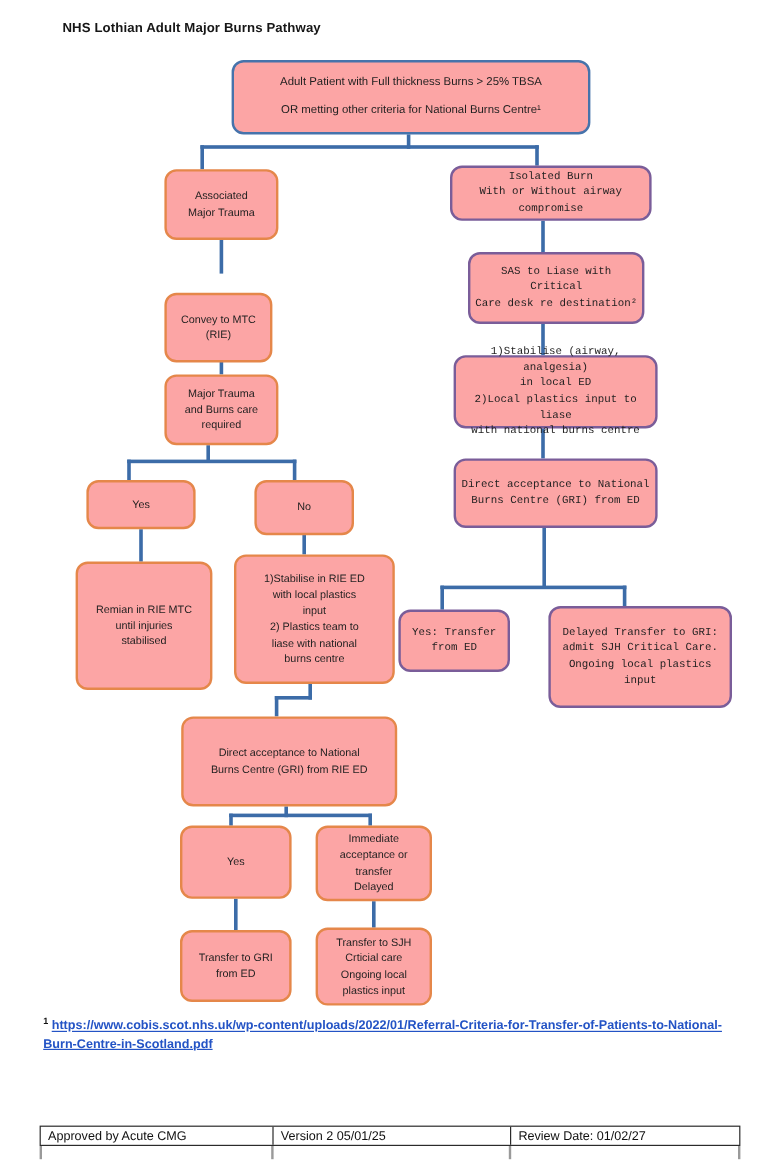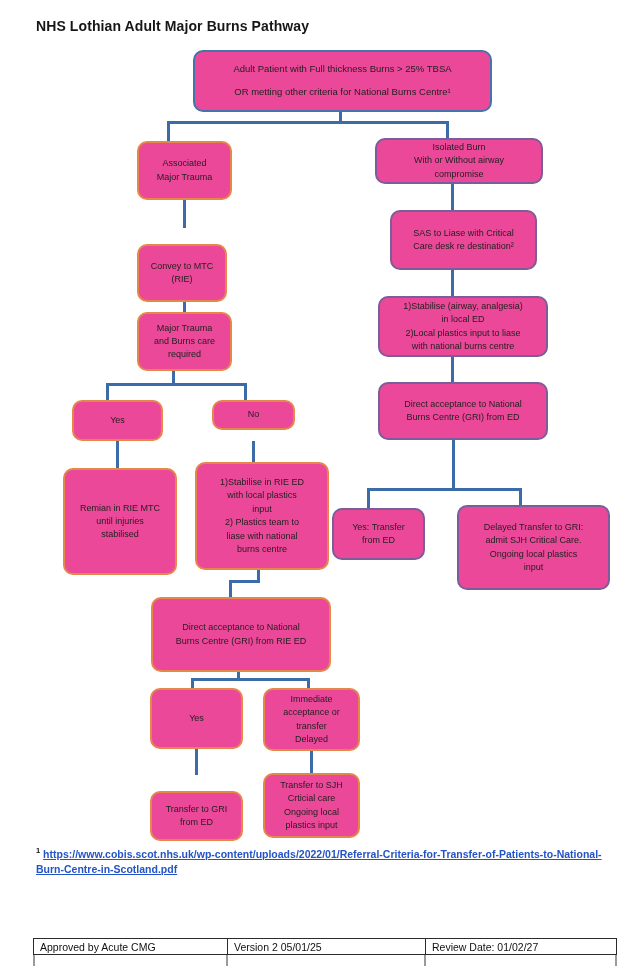--- a/index.html
+++ b/index.html
@@ -1,47 +1,47 @@
 <!DOCTYPE html>
 <html style="--blue-border: #4673ab; --connector: #3c6ca8; --orange: #e5874a; --purple: #7a5d99; --link: #2353c5;"><head>
 <meta charset="utf-8">
 <style>
   html,body{margin:0;padding:0;background:#fff;}
   .page{
     position:relative;width:638px;height:976px;background:#ffffff;overflow:hidden;
     font-family:"Liberation Sans","DejaVu Sans",sans-serif;color:#1f1f1f;
   }
   .doc-title{
-    position:absolute;left:36px;top:18px;font-size:14px;font-weight:600;color:#161616;
+    position:absolute;left:52px;top:18px;font-size:11px;font-weight:600;color:#161616;
     letter-spacing:.1px;
   }
   
   .box{
-    position:absolute;box-sizing:border-box;background:#ec4899;border-radius:10px;
+    position:absolute;box-sizing:border-box;background:#fca5a5;border-radius:10px;
     display:flex;align-items:center;justify-content:center;text-align:center;
     white-space:pre-line;font-size:9px;line-height:1.45;color:#1f1f1f;padding:2px 3px;
   }
   .blue  {border:2.5px solid var(--blue-border,#4673ab);}
   .orange{border:2.5px solid var(--orange,#e5874a);}
-  .purple{border:2.5px solid var(--purple,#7a5d99);}
+  .purple{border:2.5px solid var(--purple,#7a5d99);font-family:Liberation Mono, monospace;}
   
   .conn{position:absolute;background:var(--connector,#3c6ca8);}
   
   #n-start      {left:193px;top:50px; width:299px;height:62px;font-size:9.5px;line-height:2.4;}
   #n-assoc      {left:137px;top:141px;width:95px; height:59px;}
   #n-convey     {left:137px;top:244px;width:90px; height:58px;}
   #n-mtburns    {left:137px;top:312px;width:95px; height:59px;}
   #n-yes1       {left:72px; top:400px;width:91px; height:41px;}
-  #n-no1        {left:212px;top:400px;width:83px; height:30px;}
+  #n-no1        {left:212px;top:400px;width:83px; height:46px;}
   #n-remain     {left:63px; top:468px;width:114px;height:107px;}
   #n-stabrie    {left:195px;top:462px;width:134px;height:108px;line-height:1.5;}
   #n-directrie  {left:151px;top:597px;width:180px;height:75px;}
   #n-yes2       {left:150px;top:688px;width:93px; height:61px;}
   #n-immediate  {left:263px;top:688px;width:97px; height:63px;}
-  #n-transfergri{left:150px;top:791px;width:93px; height:50px;text-align:center;}
+  #n-transfergri{left:150px;top:775px;width:93px; height:60px;text-align:center;}
   #n-transfersjh{left:263px;top:773px;width:97px; height:65px;}
   #n-isolated   {left:375px;top:138px;width:168px;height:46px;}
   #n-sas        {left:390px;top:210px;width:147px;height:60px;}
   #n-stablocal  {left:378px;top:296px;width:170px;height:61px;}
   #n-directed   {left:378px;top:382px;width:170px;height:58px;}
   #n-yestransfer{left:332px;top:508px;width:93px; height:52px;}
   #n-delayed    {left:457px;top:505px;width:153px;height:85px;}
   
   .footnotes{position:absolute;left:36px;top:845px;width:585px;}
   .fn1{font-size:10.5px;font-weight:700;line-height:1.5;overflow-wrap:break-word;}

